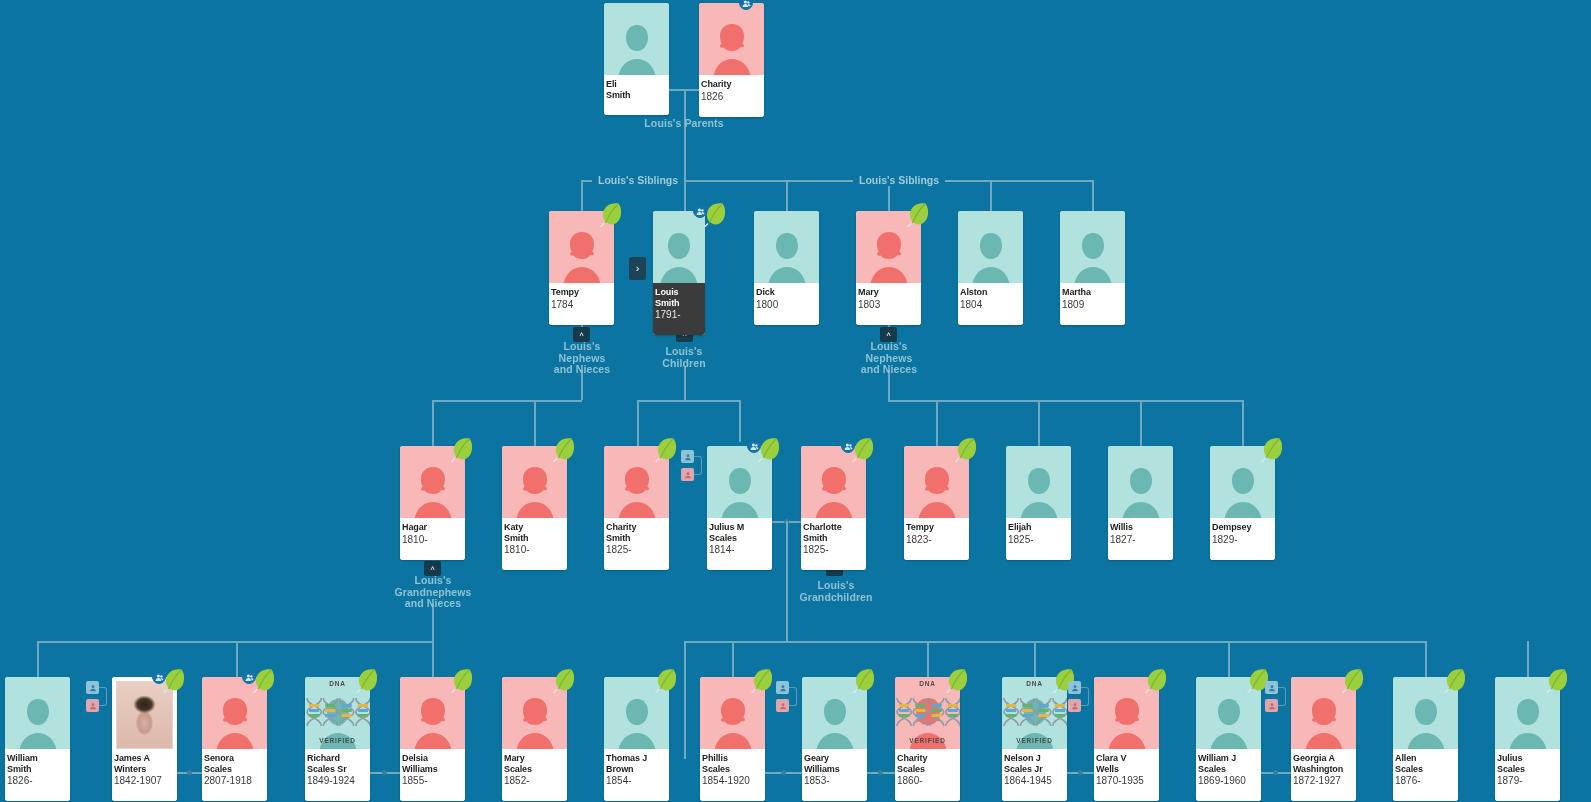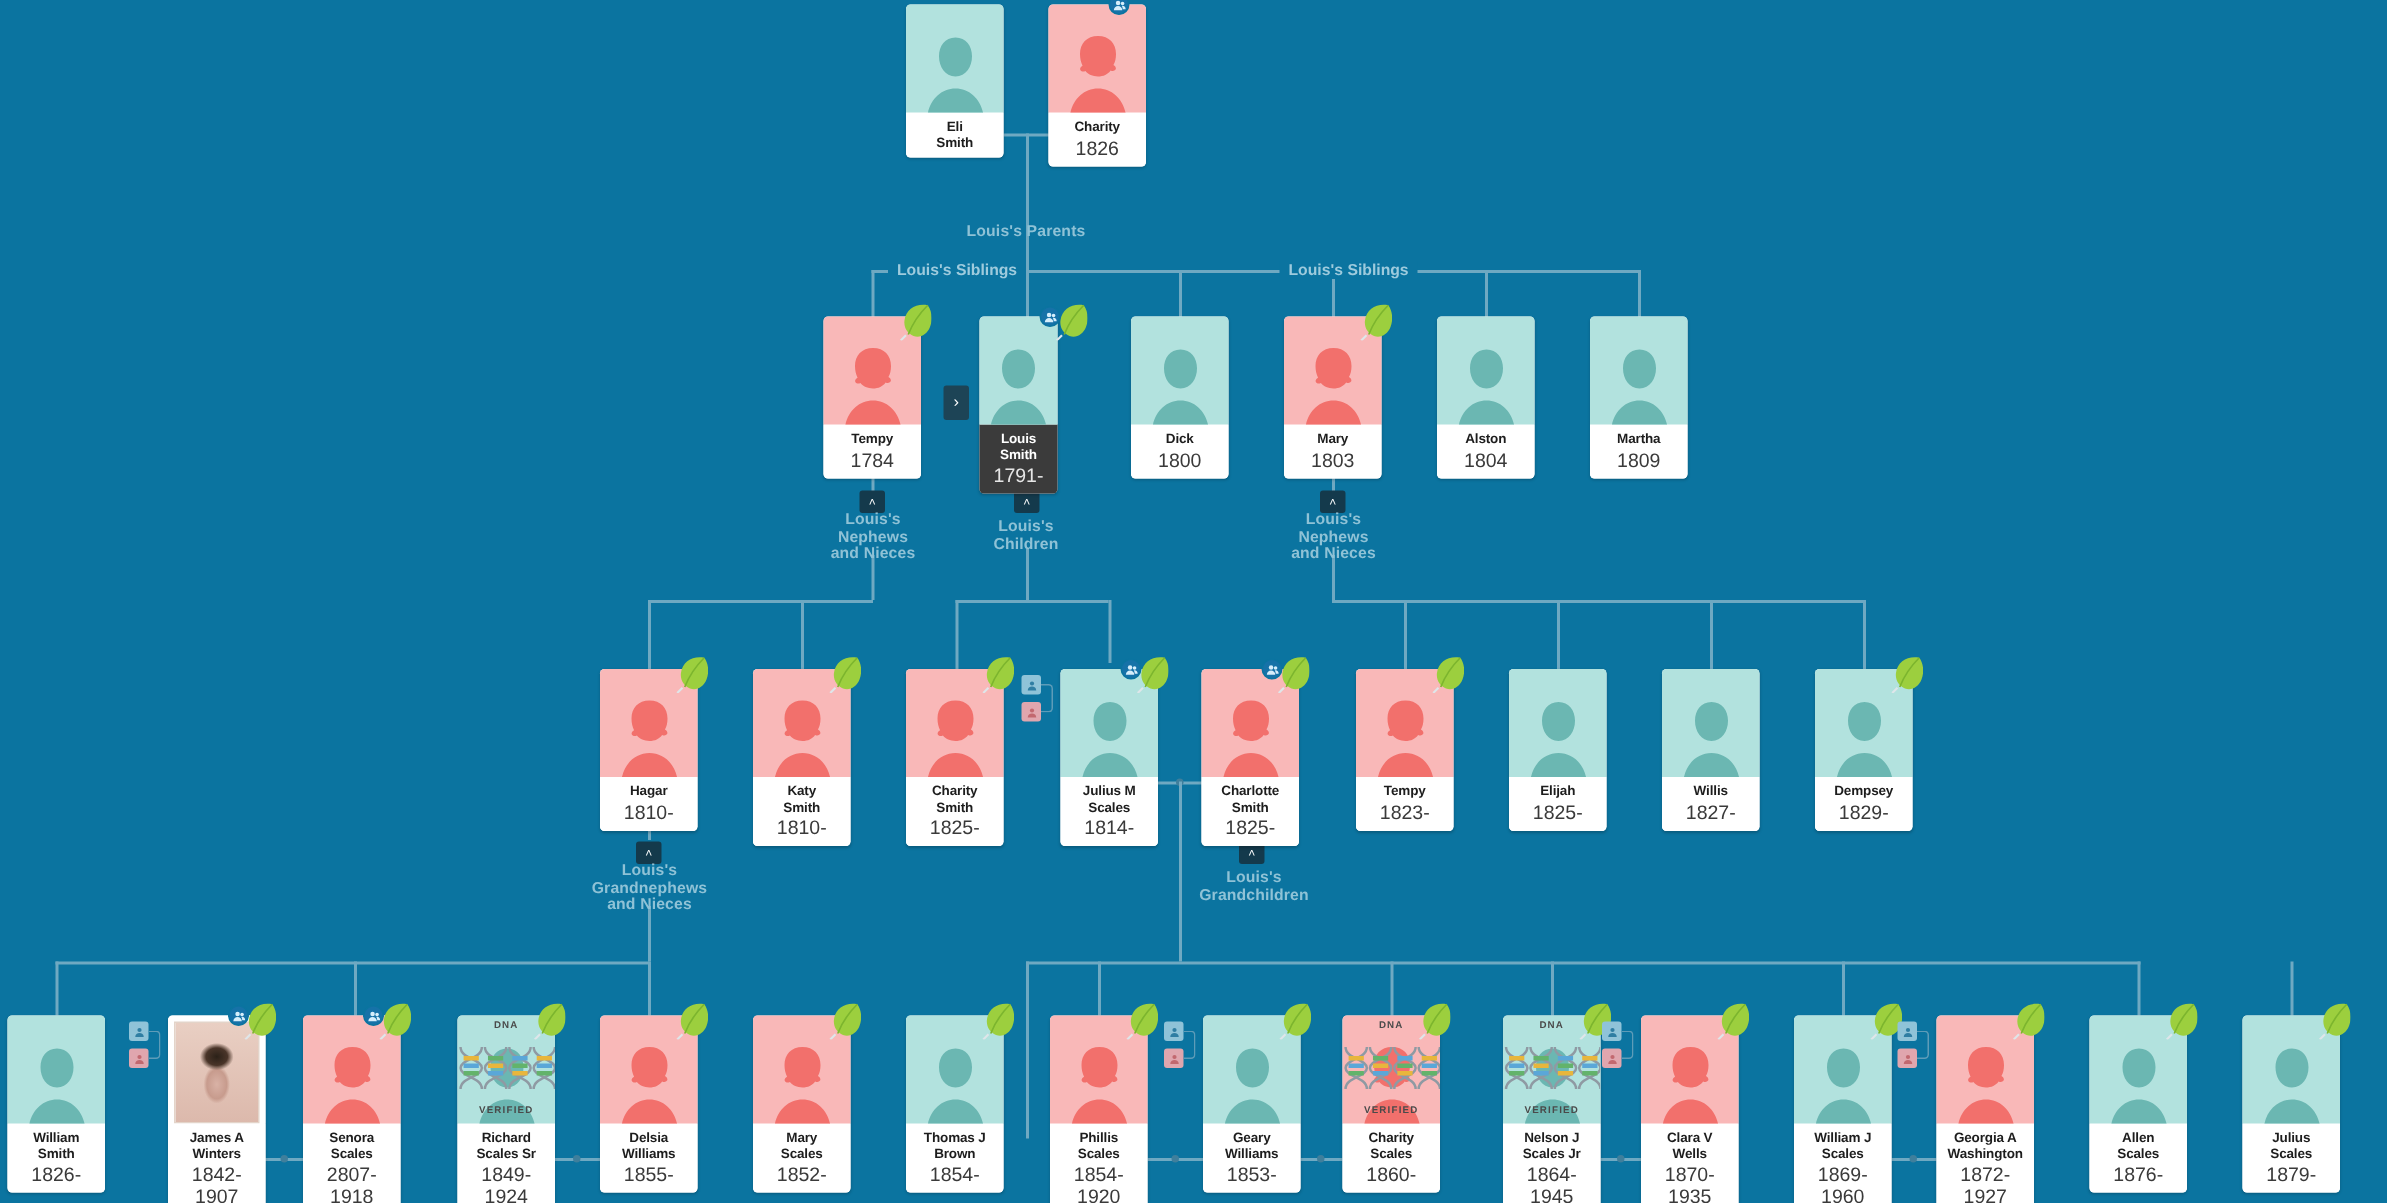--- a/index.html
+++ b/index.html
@@ -75,28 +75,27 @@
   .card .silh {
     position: absolute; left: 50%; bottom: -6px;
     transform: translateX(-50%);
     width: 46px; height: 60px;
   }
   .card.male   .silh { fill: #6bb7b2; }
   .card.female .silh { fill: #f2706c; }
   .card .label {
     background: #fff;
     border-radius: 0 0 3px 3px;
-    padding: 4px 2px 5px;
-    text-align: center;
+    padding: 4px 2px 15px;
   }
   .card .nm {
     font-size: 9px; font-weight: bold; color: #1d1d1d;
     line-height: 10.5px; letter-spacing: -.1px;
   }
-  .card .dt { font-size: 13px; color: #3a3a3a; margin-top: 1px; }
+  .card .dt { font-size: 10px; color: #3a3a3a; margin-top: 1px; }
 
   
   .card.focus { width: 52px; }
   .card.focus .portrait { background: #b2e2de; border-radius: 3px 3px 0 0; }
   .card.focus .label { background: #3b3b3b; border-radius: 0 0 3px 3px; }
   .card.focus .nm { color: #fff; }
   .card.focus .dt { color: #e6e6e6; }
 
   
   .card.photo .portrait { background: #fff; padding: 4px 4px 0; }
@@ -223,21 +222,21 @@
   <div class="sp-dot" style="left:382px;top:770px;"></div>
   <div class="sp-line" style="left:765px;top:772px;width:38px;"></div>
   <div class="sp-dot" style="left:781px;top:770px;"></div>
   <div class="sp-line" style="left:867px;top:772px;width:28px;"></div>
   <div class="sp-dot" style="left:878px;top:770px;"></div>
   <div class="sp-line" style="left:1067px;top:772px;width:28px;"></div>
   <div class="sp-dot" style="left:1078px;top:770px;"></div>
   <div class="sp-line" style="left:1261px;top:772px;width:30px;"></div>
   <div class="sp-dot" style="left:1273px;top:770px;"></div>
 
-  <div class="rel-label" style="left:619px;top:118px;width:130px;margin-top:31px;">Louis's Parents</div>
+  <div class="rel-label" style="left:619px;top:118px;width:130px;">Louis's Parents</div>
 
   <div class="rel-inline" style="left:592px;top:174px;">Louis's Siblings</div>
   <div class="rel-inline" style="left:853px;top:174px;">Louis's Siblings</div>
 
   <div class="chip" style="left:573px;top:327px;">˄</div>
   <div class="rel-label" style="left:536px;top:341px;width:92px;">Louis's
 Nephews
 and Nieces</div>
 
   <div class="chip" style="left:676px;top:327px;">˄</div>

